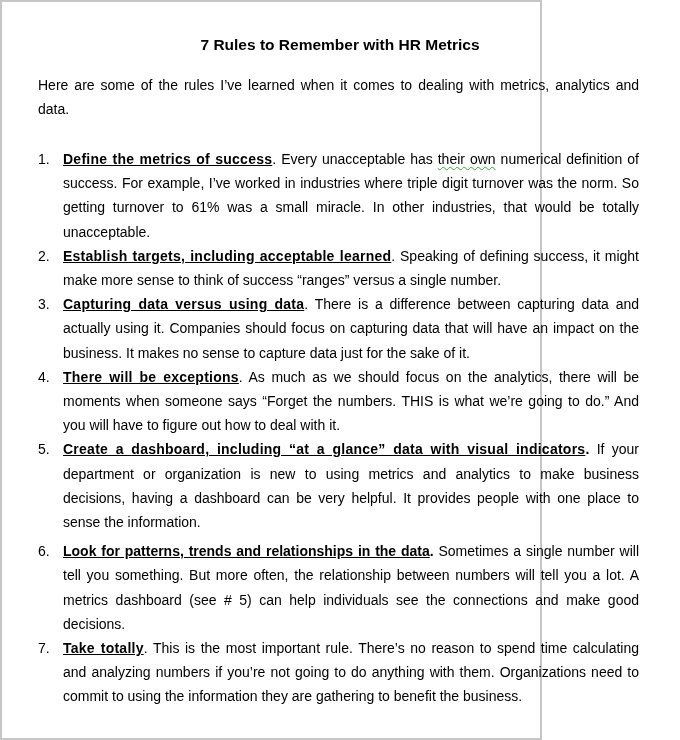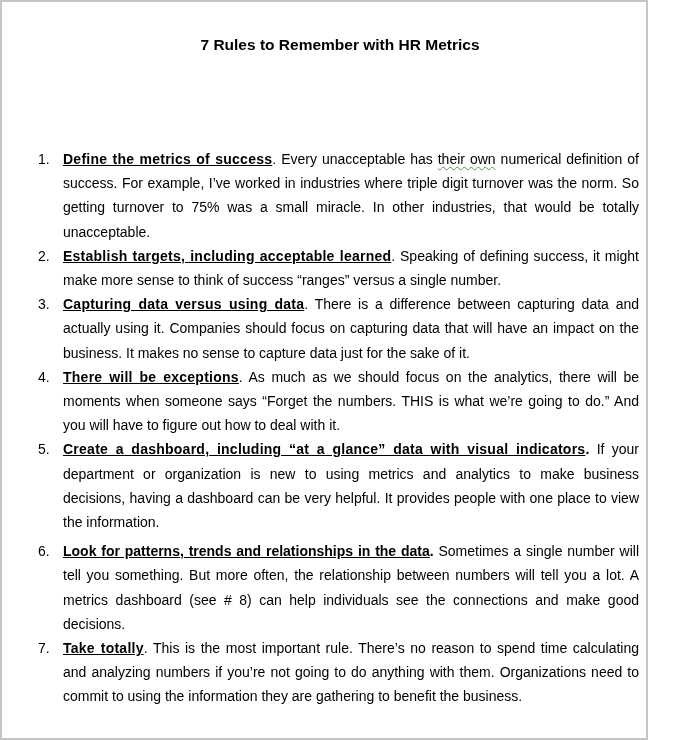--- a/index.html
+++ b/index.html
@@ -10,21 +10,21 @@
     body {
       width: 680px;
       height: 740px;
       overflow: hidden;
       font-family: "Liberation Sans", sans-serif;
       color: #000000;
     }
     .page {
       position: relative;
       box-sizing: border-box;
-      width: 648px;
+      width: 542px;
       height: 740px;
       border: 2px solid #c6c6c6;
       background: #ffffff;
     }
     .title {
       position: absolute;
       top: 33px;
       left: 0;
       width: 676px;
       text-align: center;
@@ -87,51 +87,52 @@
     .plain-underline {
     }
   </style>
 </head>
 <body>
 
 <div class="page">
 
   <h1 class="title">7 Rules to Remember with HR Metrics</h1>
 
+  <p class="intro">Here are some of the rules I’ve learned when it comes to dealing with metrics, analytics and data.</p>
 
   <ol class="rules">
 
     <li class="rule">
       <span class="rule-num">1.</span>
-      <span class="rule-title">Define the metrics of success</span><span>.</span><span> Every unacceptable has </span><span class="grammar-flag">their own</span><span> numerical definition of success. For example, I’ve worked in industries where triple digit turnover was the norm. So getting turnover to 75% was a small miracle. In other industries, that would be totally unacceptable.</span>
+      <span class="rule-title">Define the metrics of success</span><span>.</span><span> Every unacceptable has </span><span class="grammar-flag">their own</span><span> numerical definition of success. For example, I’ve worked in industries where triple digit turnover was the norm. So getting turnover to 61% was a small miracle. In other industries, that would be totally unacceptable.</span>
     </li>
 
     <li class="rule">
       <span class="rule-num">2.</span>
       <span class="rule-title">Establish targets, including acceptable learned</span><span>.</span><span> Speaking of defining success, it might make more sense to think of success “ranges” versus a single number.</span>
     </li>
 
     <li class="rule">
       <span class="rule-num">3.</span>
       <span class="rule-title">Capturing data versus using data</span><span>.</span><span> There is a difference between capturing data and actually using it. Companies should focus on capturing data that will have an impact on the business. It makes no sense to capture data just for the sake of it.</span>
     </li>
 
     <li class="rule">
       <span class="rule-num">4.</span>
       <span class="rule-title">There will be exceptions</span><span>.</span><span> As much as we should focus on the analytics, there will be moments when someone says “Forget the numbers. THIS is what we’re going to do.” And you will have to figure out how to deal with it.</span>
     </li>
 
     <li class="rule">
       <span class="rule-num">5.</span>
-      <span class="rule-title">Create a dashboard, including “at a glance” data with visual indicators</span><span class="bold-punct">.</span><span> If your department or organization is new to using metrics and analytics to make business decisions, having a dashboard can be very helpful. It provides people with one place to view the information.</span>
+      <span class="rule-title">Create a dashboard, including “at a glance” data with visual indicators</span><span class="bold-punct">.</span><span> If your department or organization is new to using metrics and analytics to make business decisions, having a dashboard can be very helpful. It provides people with one place to sense the information.</span>
     </li>
 
     <li class="rule gap-before">
       <span class="rule-num">6.</span>
-      <span class="rule-title tight">Look for patterns, trends and relationships in the data</span><span class="bold-punct">.</span><span> Sometimes a single number will tell you something. But more often, the relationship between numbers will tell you a lot. A metrics dashboard (see # 8) can help individuals see the connections and make good decisions.</span>
+      <span class="rule-title tight">Look for patterns, trends and relationships in the data</span><span class="bold-punct">.</span><span> Sometimes a single number will tell you something. But more often, the relationship between numbers will tell you a lot. A metrics dashboard (see # 5) can help individuals see the connections and make good decisions.</span>
     </li>
 
     <li class="rule">
       <span class="rule-num">7.</span>
       <span class="rule-title">Take totally</span><span>.</span><span> This is the most important rule. There’s no reason to spend time calculating and analyzing numbers if you’re not going to do anything with them. Organizations need to commit to using the information they are gathering </span><span class="plain-underline">to benefit the business</span><span>.</span>
     </li>
 
   </ol>
 </div>
 

